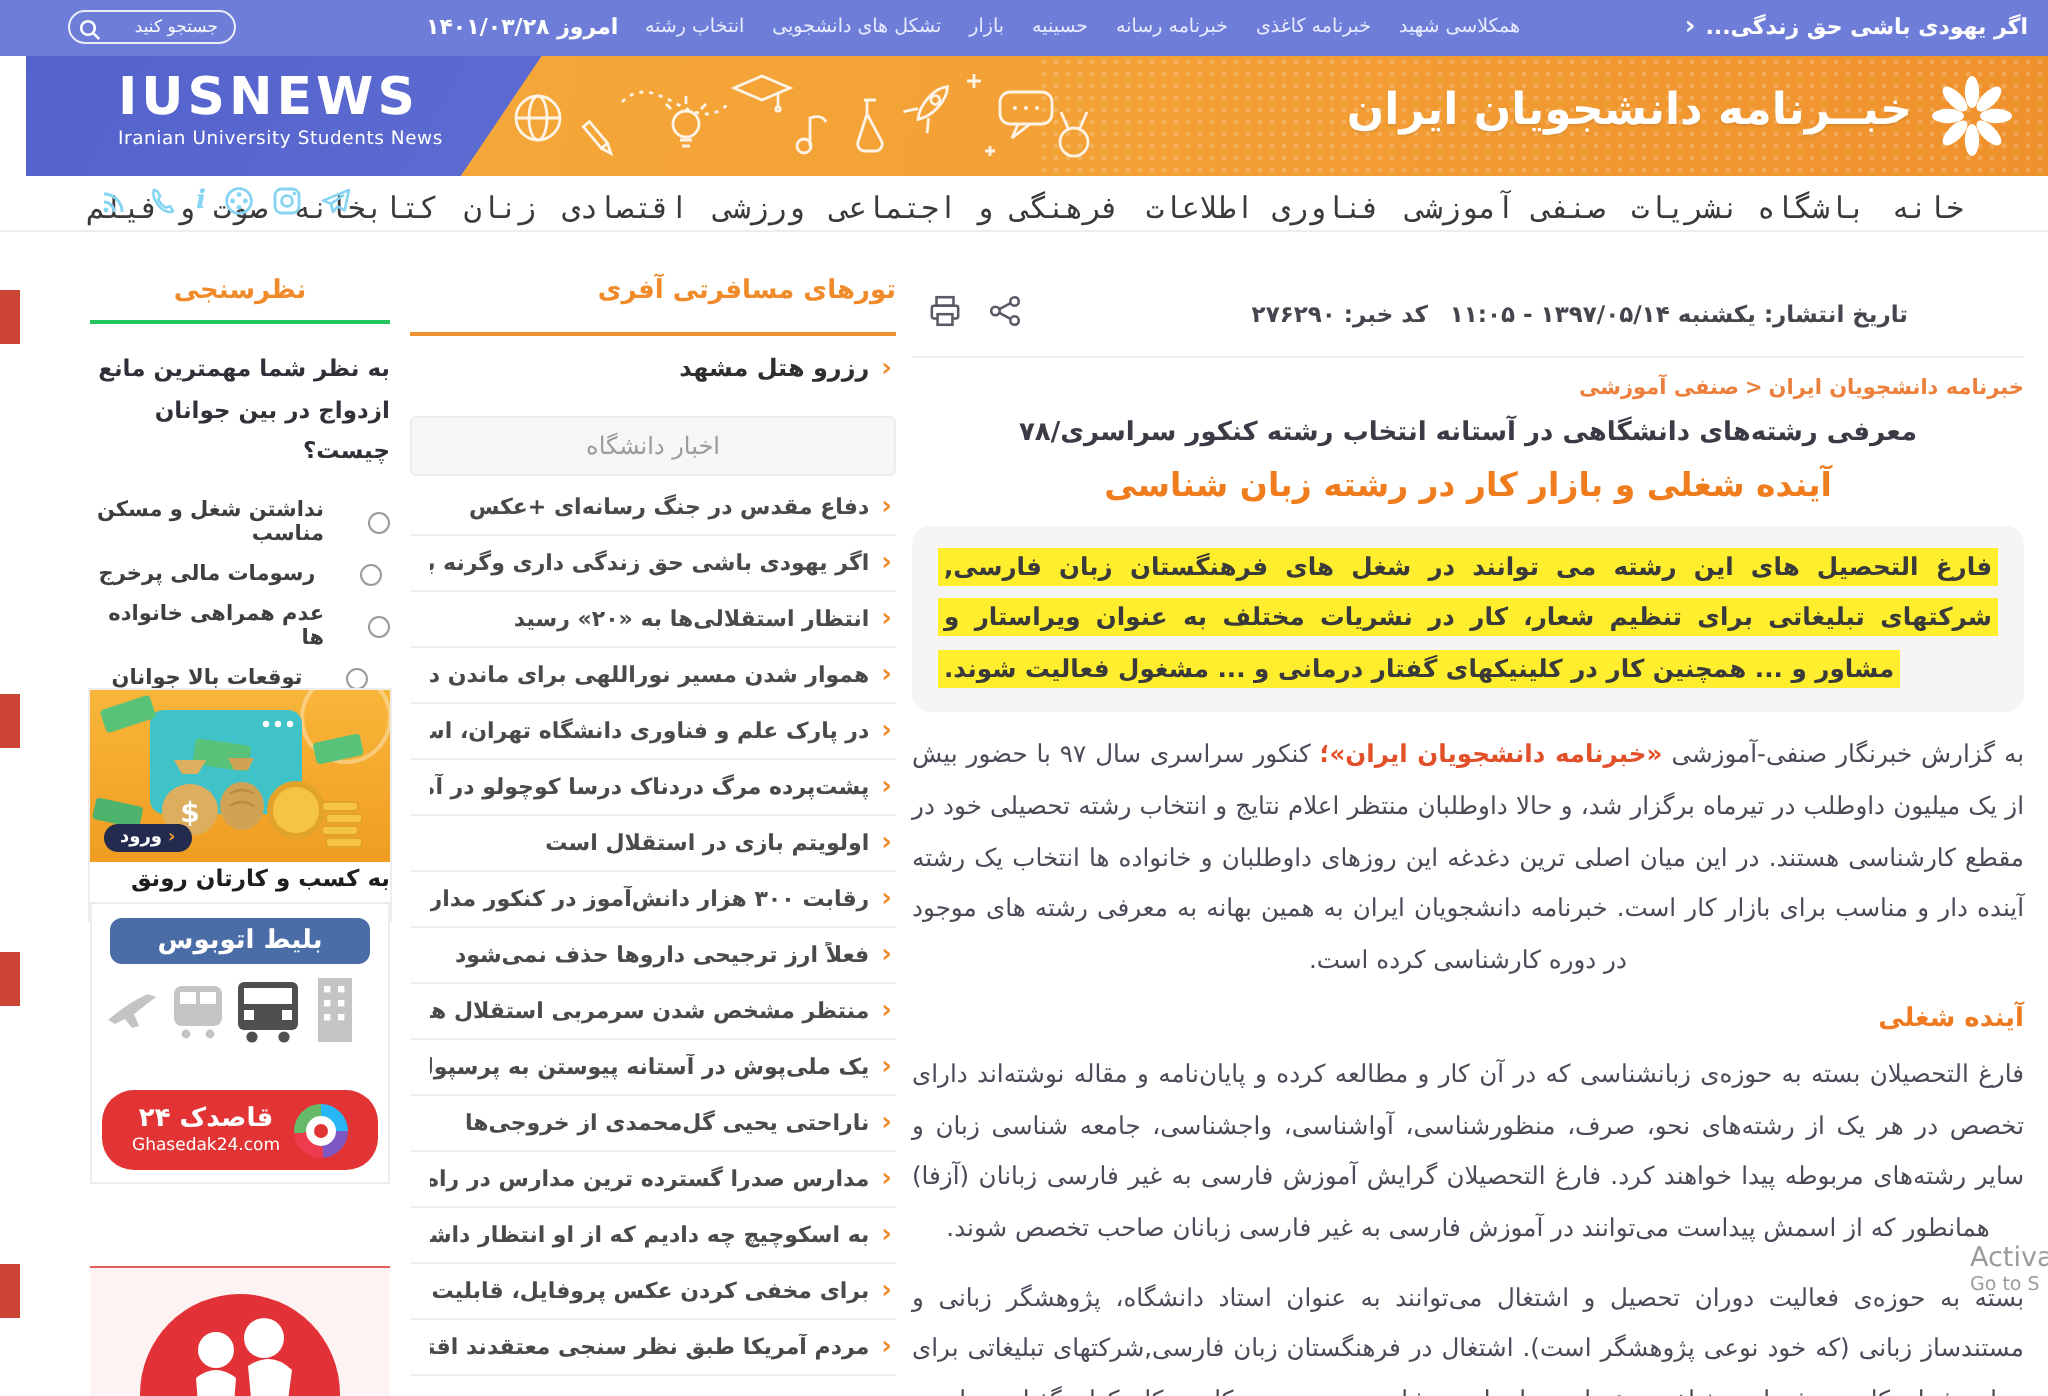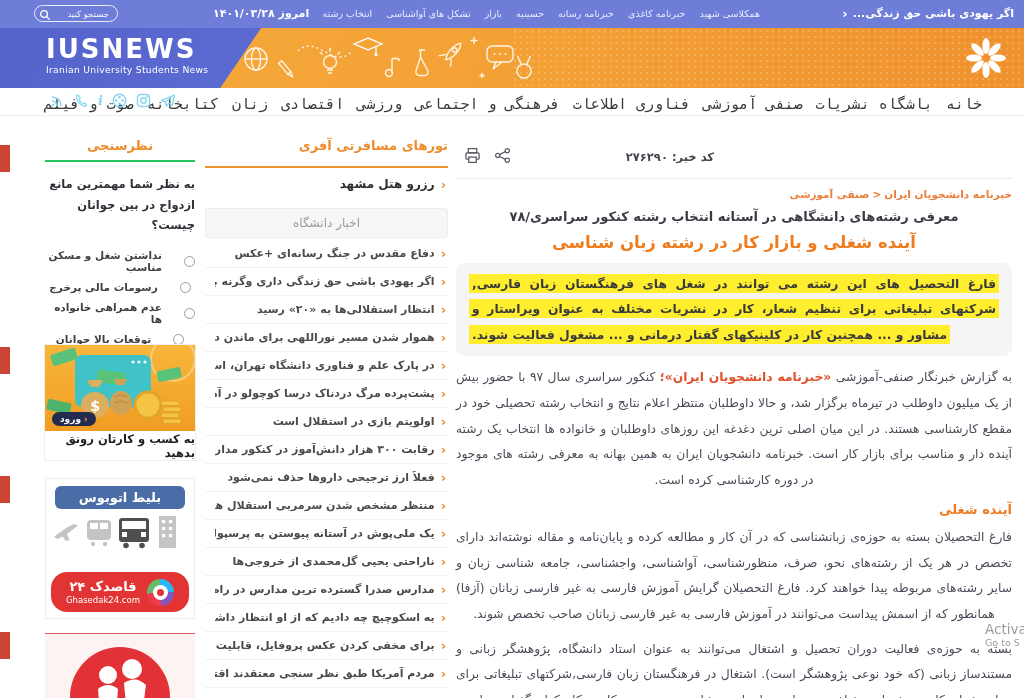--- a/index.html
+++ b/index.html
@@ -12,21 +12,21 @@
   .search-pill input { position:absolute; inset:0; background:transparent; border:none; outline:none; color:#fff; font-size:8.5px; font-family:inherit; direction:rtl; text-align:right; padding:0 8px 0 16px; }
   .search-pill input::placeholder { color:rgba(255,255,255,.95); }
   .search-pill svg { position:absolute; left:4px; top:2.5px; }
   .topbar-date { position:absolute; left:213px; top:7px; color:#fff; font-size:11px; font-weight:bold; direction:rtl; }
   .topbar-menu { position:absolute; right:264px; top:8px; display:flex; gap:14px; }
   .topbar-menu a { color:#e8ecff; font-size:9.5px; text-decoration:none; white-space:nowrap; }
   .ticker { position:absolute; right:10px; top:6px; color:#fff; font-size:11px; font-weight:bold; display:flex; align-items:center; gap:5px; }
   .ticker .arr { font-size:13px; font-weight:bold; }
 
   
-  .banner { position:absolute; top:28px; left:0; right:0; height:60px; background:linear-gradient(100deg,#f6ab3c 0%,#f3a035 55%,#ef912d 100%); background-color:#f3a035; overflow:hidden; }
+  .banner { position:absolute; top:28px; left:13px; right:0; height:60px; background:linear-gradient(100deg,#f6ab3c 0%,#f3a035 55%,#ef912d 100%); background-color:#f3a035; overflow:hidden; }
   .banner-blue { position:absolute; inset:0; background:linear-gradient(120deg,#5462cc,#7384de); clip-path:polygon(0 0, 25.5% 0, 21.5% 100%, 0 100%); }
   .iusnews { position:absolute; left:46px; top:7px; color:#fff; direction:ltr; }
   .iusnews .big { font-size:26px; font-weight:bold; letter-spacing:2px; line-height:1.1; }
   .iusnews .small { font-size:9.2px; letter-spacing:.3px; }
   .banner-dots { position:absolute; left:50%; right:0; top:0; bottom:0; background-image:radial-gradient(rgba(255,255,255,.35) 1px, transparent 1.4px); background-size:6px 6px; opacity:.55; }
   .doodles { position:absolute; left:238px; top:1px; }
   .brand-callig { position:absolute; right:68px; top:15px; color:#fff; font-size:22px; font-weight:bold; text-shadow:0 1px 1px rgba(0,0,0,.08); }
   .pinwheel { position:absolute; right:16px; top:8px; }
 
   
@@ -46,21 +46,21 @@
   .poll-submit { display:block; margin:13px auto 0; background:#ececec; border:1px solid #dcdcdc; border-radius:4px; color:#999; font-size:11px; font-family:inherit; padding:7px 28px; cursor:pointer; }
   .poll-results { margin-top:10px; text-align:center; color:#57c5ea; font-size:11px; font-weight:bold; }
 
   
   .ad1 { position:absolute; left:45px; top:345px; width:150px; height:115px; box-shadow:0 0 0 1px #eee; }
   .ad1-ill { position:relative; height:86px; background:linear-gradient(180deg,#f8b63a,#f09d22); overflow:hidden; }
   .ad1-btn { position:absolute; left:7px; bottom:5px; background:#232c4e; color:#fff; font-size:9px; font-weight:bold; border-radius:8px; padding:2px 8px; display:flex; align-items:center; gap:3px; }
   .ad1-btn .arr { color:#f6a02c; font-weight:bold; }
   .ad1-cap { height:29px; background:#fff; display:flex; align-items:center; justify-content:center; font-size:11.5px; font-weight:bold; color:#1e1e1e; }
 
-  .ad2 { position:absolute; left:45px; top:478px; width:150px; height:141px; background:#fff; border:1px solid #ececec; }
+  .ad2 { position:absolute; left:45px; top:451px; width:150px; height:141px; background:#fff; border:1px solid #ececec; }
   .ad2-badge { margin:7px 9px 4px; background:#4a6da7; color:#fff; font-size:13px; font-weight:bold; text-align:center; border-radius:6px; padding:4px 0; }
   .ad2-icons { display:flex; justify-content:center; margin-top:6px; }
   .ad2-band { position:absolute; left:5px; right:5px; bottom:6px; height:40px; background:#e23434; border-radius:16px; display:flex; align-items:center; justify-content:center; gap:7px; color:#fff; }
   .ad2-band .gz-name { font-size:13px; font-weight:bold; line-height:1.2; text-align:center; }
   .ad2-band .gz-url { font-size:8.5px; direction:ltr; text-align:center; }
   .gz-logo { width:27px; height:27px; border-radius:50%; background:conic-gradient(#29b6f6 0 90deg,#7e57c2 90deg 175deg,#ef3b4e 175deg 265deg,#66bb6a 265deg 360deg); position:relative; flex:0 0 auto; }
   .gz-logo::after { content:""; position:absolute; inset:6px; background:#fff; border-radius:50%; }
   .gz-logo::before { content:""; position:absolute; inset:10px; background:#e23434; border-radius:50%; z-index:1; }
 
   .ad3 { position:absolute; left:45px; top:633px; width:150px; height:65px; background:#fdf3f3; border-top:1.5px solid #e05b5b; overflow:hidden; }
@@ -117,21 +117,21 @@
       </svg>
       <input type="text" placeholder="جستجو کنید" style="">
     </div>
     <div class="topbar-date">امروز ۱۴۰۱/۰۳/۲۸</div>
     <div class="topbar-menu">
         <a href="#" class="topbar-link">همکلاسی شهید</a>
         <a href="#" class="topbar-link">خبرنامه کاغذی</a>
         <a href="#" class="topbar-link">خبرنامه رسانه</a>
         <a href="#" class="topbar-link">حسینیه</a>
         <a href="#" class="topbar-link">بازار</a>
-        <a href="#" class="topbar-link">تشکل های آواشناسی</a>
+        <a href="#" class="topbar-link">تشکل های دانشجویی</a>
         <a href="#" class="topbar-link">انتخاب رشته</a>
       </div>
     <div class="ticker">
       <span>اگر یهودی باشی حق زندگی...</span>
       <span class="arr">‹</span>
     </div>
   </div>
 
   <div class="banner">
     <div class="banner-dots"></div>
@@ -180,20 +180,21 @@
             <circle cx="-5.5" cy="-1" r="1" fill="#fff" stroke="none"></circle>
             <circle cx="0" cy="-1" r="1" fill="#fff" stroke="none"></circle>
             <circle cx="5.5" cy="-1" r="1" fill="#fff" stroke="none"></circle>
           </g>
         <g transform="translate(286,42)">
             <circle r="7"></circle>
             <path d="M-3 -7 l-3.5 -8 M3 -7 l3.5 -8"></path>
           </g>
       </svg>
     </div>
+    <div class="brand-callig">خبــرنامه دانشجویان ایران</div>
     <div class="pinwheel">
       <svg width="44" height="44" viewBox="-22 -22 44 44" fill="#fff">
         <ellipse cx="0" cy="-12" rx="3.6" ry="8"></ellipse>
         <ellipse cx="0" cy="-12" rx="3.6" ry="8" transform="rotate(45)"></ellipse>
         <ellipse cx="0" cy="-12" rx="3.6" ry="8" transform="rotate(90)"></ellipse>
         <ellipse cx="0" cy="-12" rx="3.6" ry="8" transform="rotate(135)"></ellipse>
         <ellipse cx="0" cy="-12" rx="3.6" ry="8" transform="rotate(180)"></ellipse>
         <ellipse cx="0" cy="-12" rx="3.6" ry="8" transform="rotate(225)"></ellipse>
         <ellipse cx="0" cy="-12" rx="3.6" ry="8" transform="rotate(270)"></ellipse>
         <ellipse cx="0" cy="-12" rx="3.6" ry="8" transform="rotate(315)"></ellipse>
@@ -427,20 +428,21 @@
       </div>
         <div class="news-item">
         <span class="chev">‹</span>
         <span class="news-text">مردم آمریکا طبق نظر سنجی معتقدند اقتصاد کشورشان نابود ...</span>
       </div>
       </div>
   </div>
 
   <div class="article">
     <div class="meta">
+      <span class="meta-date">تاریخ انتشار: یکشنبه ۱۳۹۷/۰۵/۱۴ - ۱۱:۰۵</span>
       <span class="meta-code">کد خبر: ۲۷۶۲۹۰</span>
       <span class="meta-icons">
         <svg width="17" height="17" viewBox="0 0 16 16" stroke="#5a5a66" stroke-width="1.2" fill="none">
             <rect x="4" y="1.5" width="8" height="4"></rect>
             <rect x="1.8" y="5.5" width="12.4" height="6" rx="1"></rect>
             <rect x="4.5" y="9.5" width="7" height="5" fill="#fff"></rect>
           </svg>
         <svg width="17" height="17" viewBox="0 0 16 16" stroke="#5a5a66" stroke-width="1.2" fill="none">
             <circle cx="12.5" cy="3.5" r="2"></circle>
             <circle cx="3.5" cy="8" r="2"></circle>

